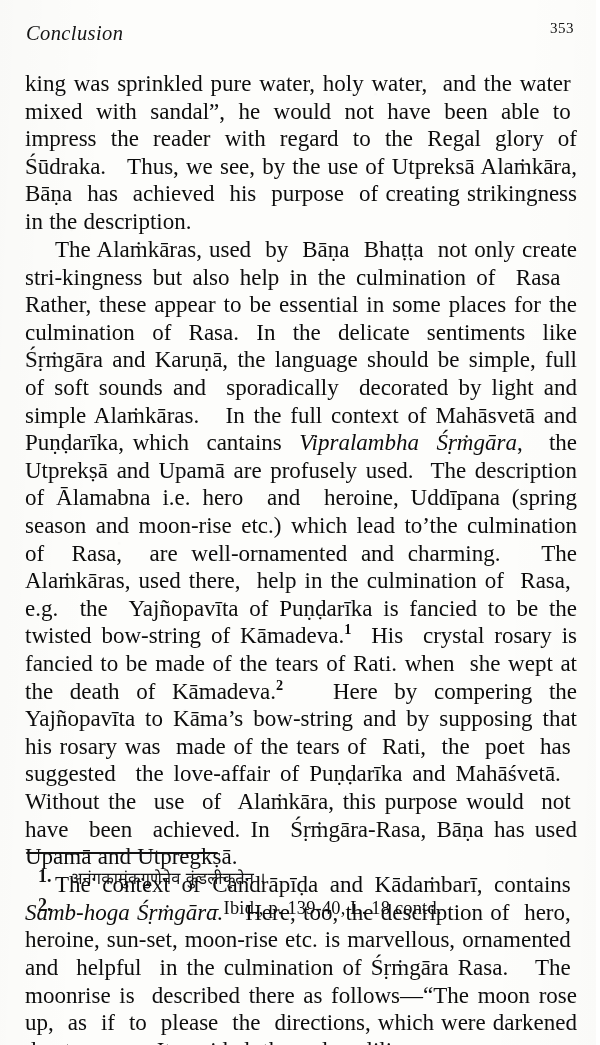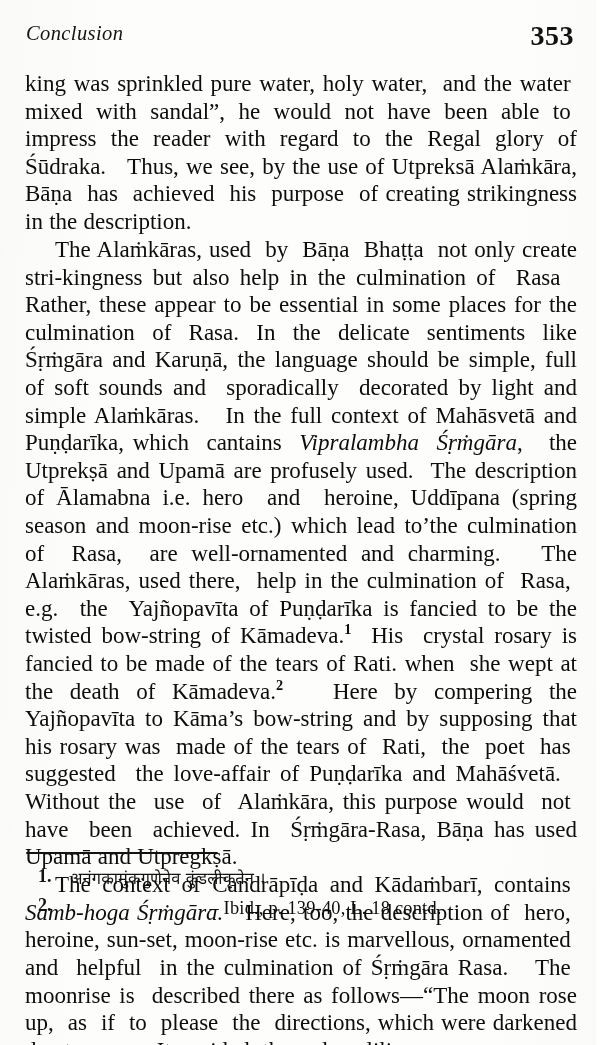--- a/index.html
+++ b/index.html
@@ -49,22 +49,22 @@
     top: 0;
     font-style: italic;
     font-size: 20.5px;
     letter-spacing: 0.4px;
     color: #141414;
   }
   .running-head-folio {
     position: absolute;
     right: 0;
     top: -2px;
-    font-size: 28px;
-    font-weight: 700;
+    font-size: 15px;
+    font-weight: 400;
     letter-spacing: 0.5px;
     color: #111111;
   }
 
   
   .body-block {
     position: absolute;
     top: 70px;
     left: 25px;
     width: 552px;

